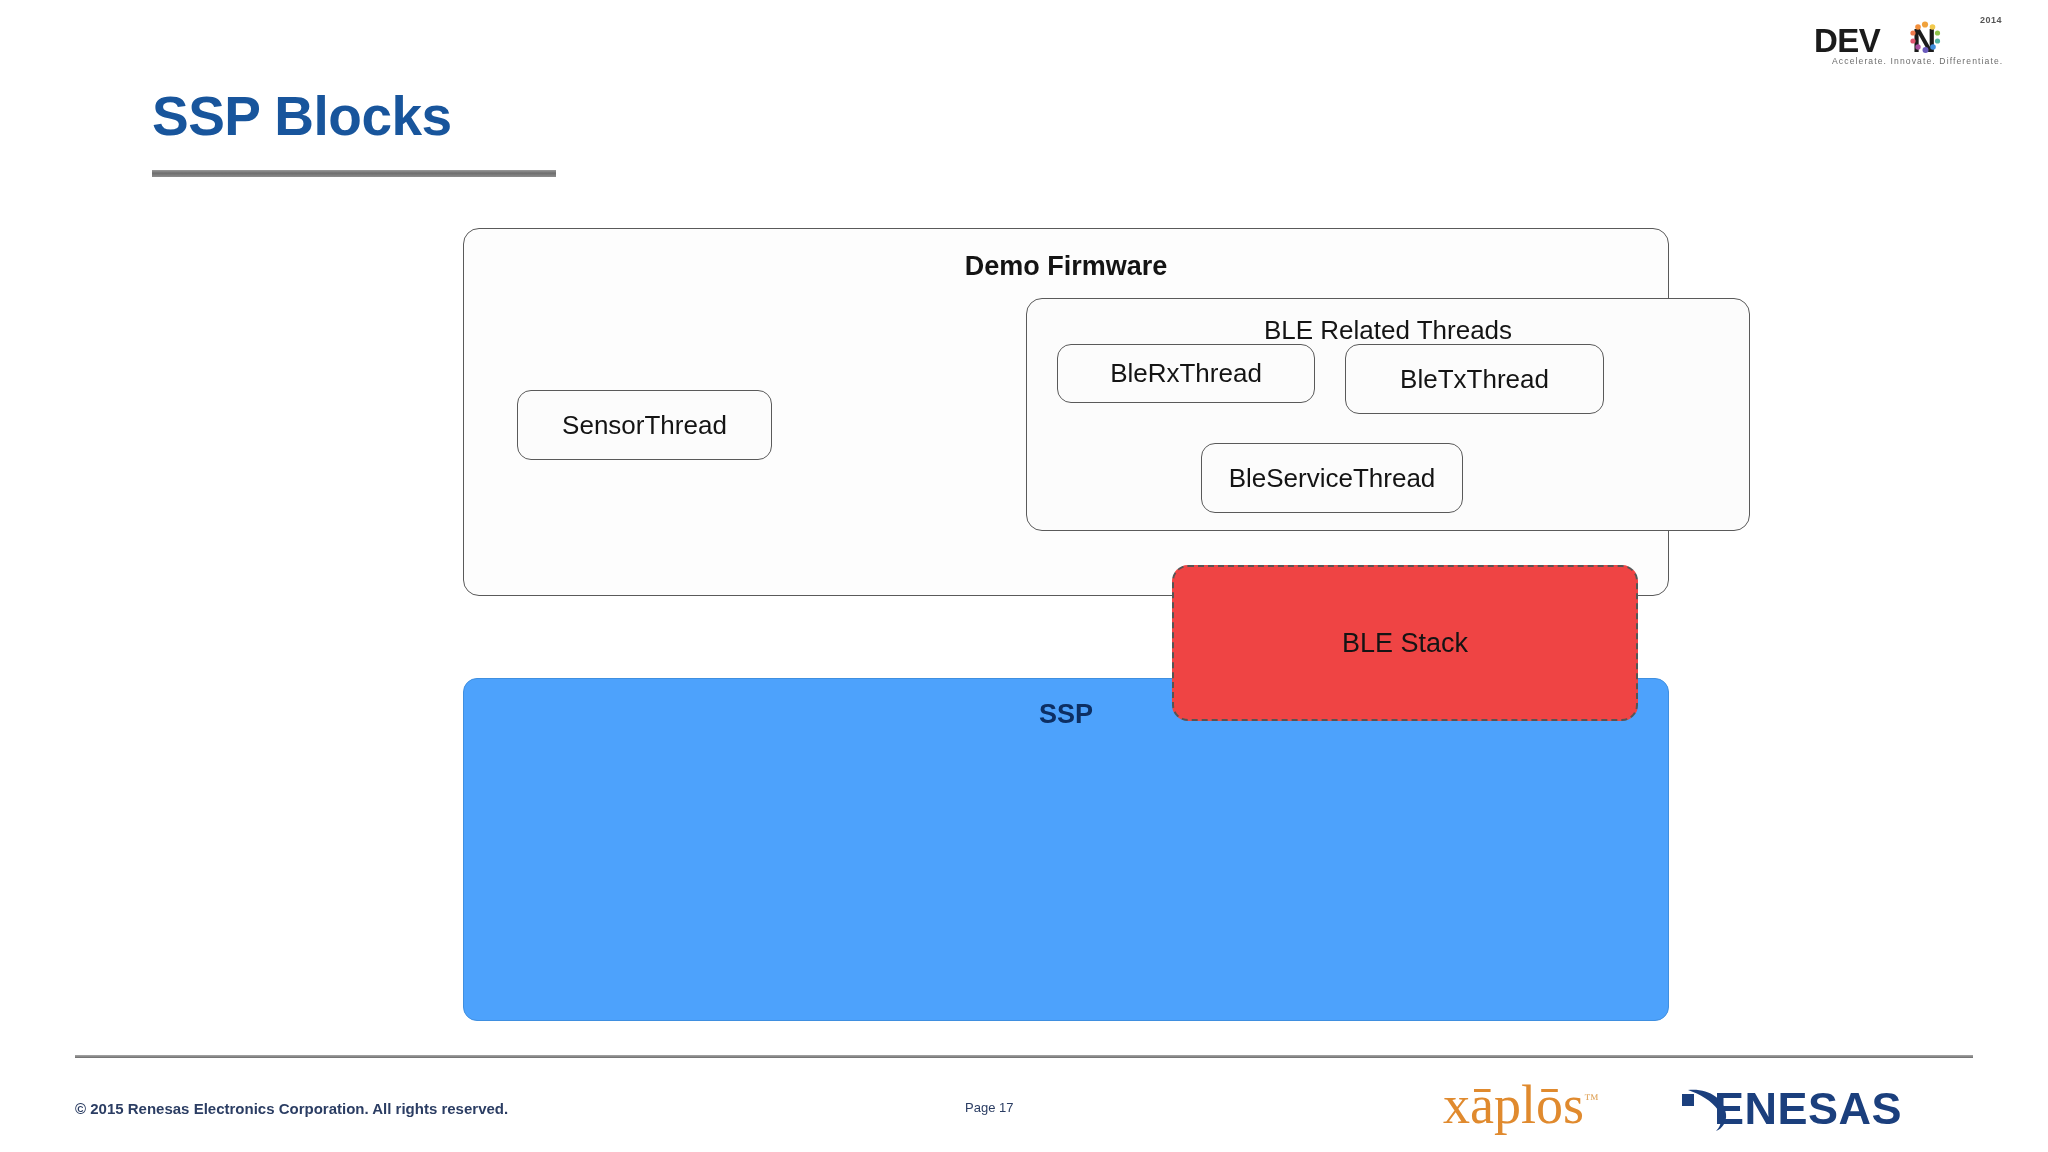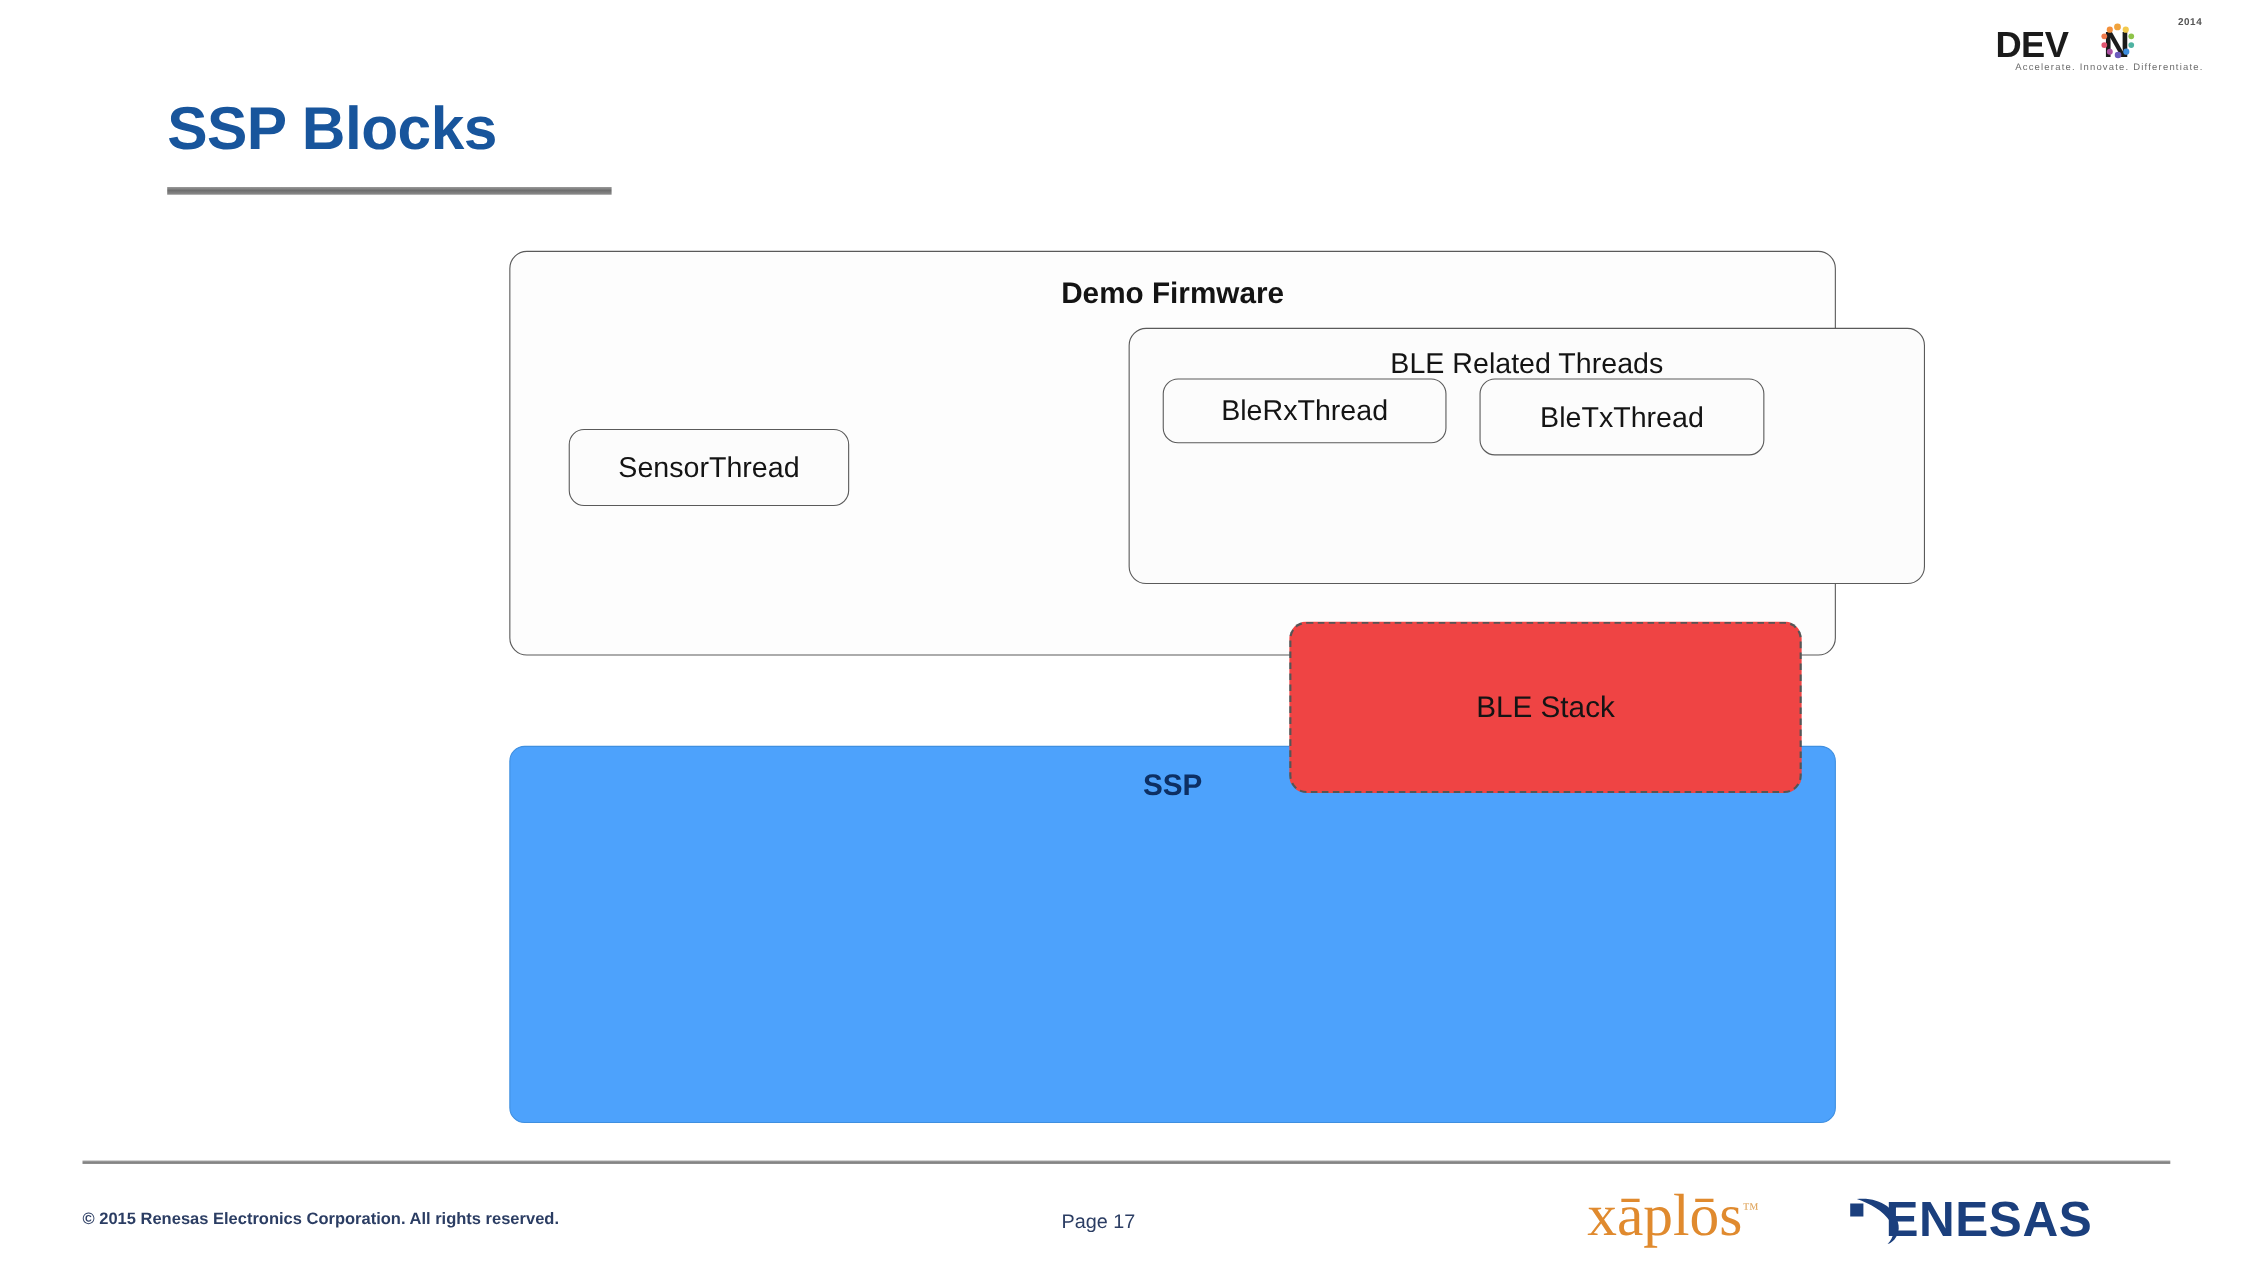--- a/index.html
+++ b/index.html
@@ -216,21 +216,21 @@
     top: 1100px;
     font-size: 15px;
     font-weight: bold;
     color: #2b3d63;
     white-space: nowrap;
   }
   .page-num {
     position: absolute;
     left: 965px;
     top: 1100px;
-    font-size: 18px;
+    font-size: 13px;
     color: #2b3d63;
     text-align: right;
   }
   .xaplos-logo {
     position: absolute;
     left: 1443px;
     top: 1078px;
     font-family: "Liberation Serif", serif;
     font-size: 54px;
     color: #e08a2e;
@@ -302,20 +302,23 @@
 
   <div class="box" id="ble-threads">
     <span class="grp-label" id="ble-threads-label">BLE Related Threads</span>
   </div>
   <div class="box" id="ble-rx">
     <span>BleRxThread</span>
   </div>
   <div class="box" id="ble-tx">
     <span>BleTxThread</span>
   </div>
+  <div class="box" id="ble-svc">
+    <span>BleServiceThread</span>
+  </div>
 
   <div class="box" id="ssp">
     <span class="grp-label" id="ssp-label">SSP</span>
   </div>
 
   <div class="box" id="bsp">
     <span>BSP</span>
   </div>
 
   <div class="box" id="drivers">

